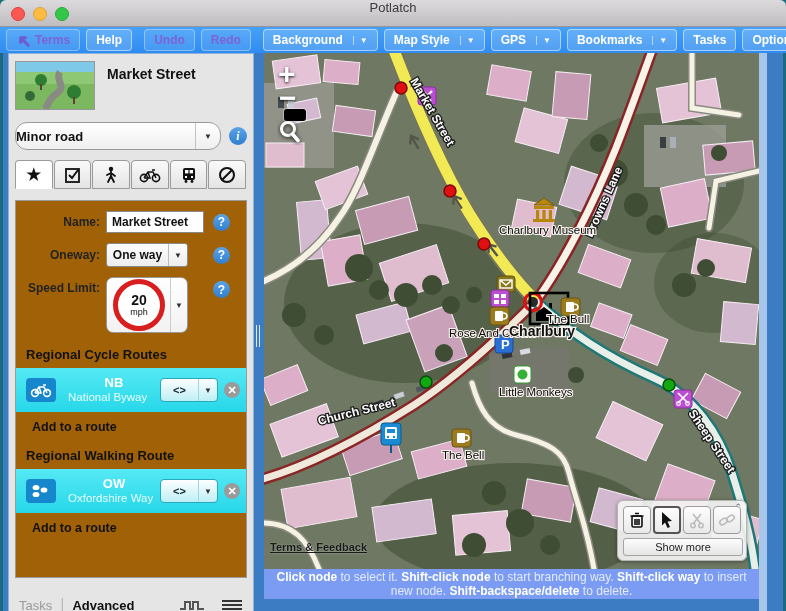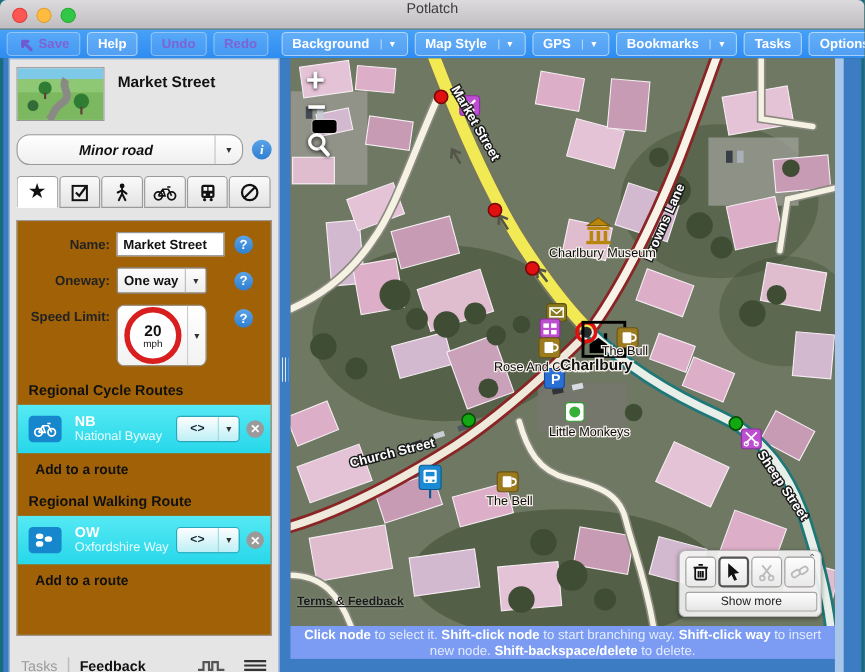--- a/index.html
+++ b/index.html
@@ -39,21 +39,21 @@
   .map-col{width:495px;flex:0 0 495px;display:flex;flex-direction:column;}
   .right-strip{width:8px;flex:0 0 8px;background:#a8c6ea;}
 
   
   .sb-head{display:flex;align-items:flex-start;gap:12px;padding:7px 6px 4px 6px;}
   .thumb{width:78px;height:47px;border:1px solid #999;flex:0 0 78px;}
   .feature-title{font-size:14px;font-weight:bold;color:#111;margin-top:5px;}
   .type-row{display:flex;align-items:center;gap:8px;padding:8px 6px 10px 6px;}
   .type-select{flex:1;height:26px;background:linear-gradient(#fff,#efefef);border:1px solid #9a9a9a;
     border-radius:12px;display:flex;align-items:center;cursor:pointer;}
-  .type-select .lbl{flex:1;text-align:center;font-weight:bold;font-size:13px;color:#111;font-style:italic;}
+  .type-select .lbl{flex:1;font-weight:bold;font-size:13px;color:#111;}
   .type-select .arr{width:24px;border-left:1px solid #c2c2c2;align-self:stretch;display:flex;
     align-items:center;justify-content:center;font-size:8px;color:#333;}
   .info-circle{width:18px;height:18px;border-radius:50%;background:linear-gradient(#5aa3e8,#2f7fd0);
     color:#fff;font-size:12px;font-weight:bold;font-style:italic;display:flex;align-items:center;
     justify-content:center;font-family:"Liberation Serif",serif;cursor:pointer;flex:0 0 18px;}
   .tabs{display:flex;padding:0 6px;margin-bottom:-1px;position:relative;z-index:2;}
   .tab{width:39px;height:27px;border:1px solid #9a9a9a;border-radius:4px 4px 0 0;margin-right:1px;
     background:linear-gradient(#fafafa,#e3e3e3);display:flex;align-items:center;justify-content:center;cursor:pointer;}
   .tab.active{background:#fff;border-bottom:1px solid #fff;}
   .tab .star{font-size:19px;color:#111;line-height:1;}
@@ -78,21 +78,21 @@
   .speed-val{font-size:14px;font-weight:bold;color:#111;line-height:1;}
   .speed-unit{font-size:9px;color:#111;line-height:1;margin-top:1px;}
   .speed-arr{flex:1;align-self:stretch;border-left:1px solid #ccc;margin-left:5px;display:flex;
     align-items:center;justify-content:center;font-size:8px;color:#333;}
   .routes-heading{font-size:13px;font-weight:bold;color:#111;padding:4px 10px 6px 10px;}
   .route-row{margin:0 0 2px 0;background:linear-gradient(#55e9f4,#27d7e9);height:44px;
     display:flex;align-items:center;padding:0 6px 0 10px;}
   .route-icon{width:30px;height:24px;background:#1787cd;border-radius:4px;display:flex;
     align-items:center;justify-content:center;flex:0 0 30px;}
   .route-text{margin-left:12px;flex:1;overflow:hidden;}
-  .route-code{font-size:13px;font-weight:bold;color:#fff;line-height:1.2;}
+  .route-code{font-size:13px;font-weight:bold;color:#fff;line-height:1.2;text-align:center;}
   .route-name{font-size:11.5px;color:#e9feff;line-height:1.2;white-space:nowrap;}
   .route-btn{width:56px;height:22px;background:linear-gradient(#fdfeff,#bdeff5);border:1px solid #28a8ba;
     border-radius:4px;display:flex;align-items:center;cursor:pointer;flex:0 0 56px;}
   .route-btn .swap{flex:1;text-align:center;font-size:11px;font-weight:bold;color:#123;}
   .route-btn .arr{width:18px;border-left:1px solid #9fd6df;align-self:stretch;display:flex;
     align-items:center;justify-content:center;font-size:8px;color:#333;}
   .route-x{width:16px;height:16px;border-radius:50%;background:#9a9a9a;color:#fff;font-size:11px;
     font-weight:bold;display:flex;align-items:center;justify-content:center;margin-left:6px;cursor:pointer;flex:0 0 16px;}
   .add-route{font-size:12.5px;font-weight:bold;color:#111;padding:6px 10px 10px 16px;cursor:pointer;}
   .sb-footer{margin-top:auto;padding:4px 10px 6px 10px;}
@@ -153,21 +153,21 @@
       <div class="light green"></div>
     </div>
     <div class="win-title">Potlatch</div>
   </div>
 
   <div class="toolbar">
     <div class="tb-btn disabled">
       <svg class="save-ic" viewBox="0 0 16 16">
         <path d="M13 13 L5 5 M5 5 v5 M5 5 h5" stroke="#6f5ad0" stroke-width="3.2" fill="none" stroke-linecap="round"></path>
       </svg>
-      <span>Save</span>
+      <span>Terms</span>
     </div>
     <div class="tb-btn">
       <span>Help</span>
     </div>
     <div class="sp1"></div>
     <div class="tb-btn disabled">
       <span>Undo</span>
     </div>
     <div class="tb-btn disabled">
       <span>Redo</span>
@@ -332,21 +332,21 @@
           </div>
           <div class="route-x">✕</div>
         </div>
         <div class="add-route">Add to a route</div>
       </div>
 
       <div class="sb-footer">
         <div class="mode-row">
           <span class="mode-simple">Tasks</span>
           <span class="mode-div">|</span>
-          <span class="mode-adv">Feedback</span>
+          <span class="mode-adv">Advanced</span>
           <span class="mode-icons">
             <svg width="26" height="16" viewBox="0 0 26 16">
               <path d="M1 12 h5 v-7 h5 v7 h3 v-7 h5 v7 h6" stroke="#555" stroke-width="2" fill="none"></path>
             </svg>
             <svg width="22" height="14" viewBox="0 0 22 14">
               <path d="M1 3 h20 M1 7 h20 M1 11 h20" stroke="#333" stroke-width="2"></path>
             </svg>
           </span>
         </div>
         <div class="way-row">

